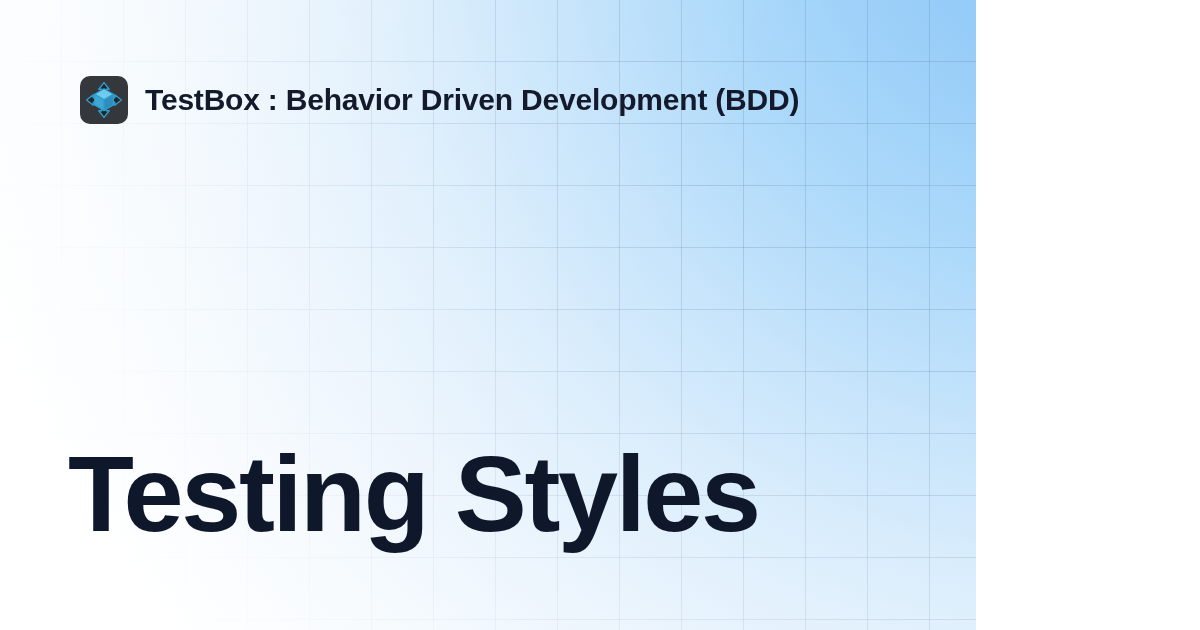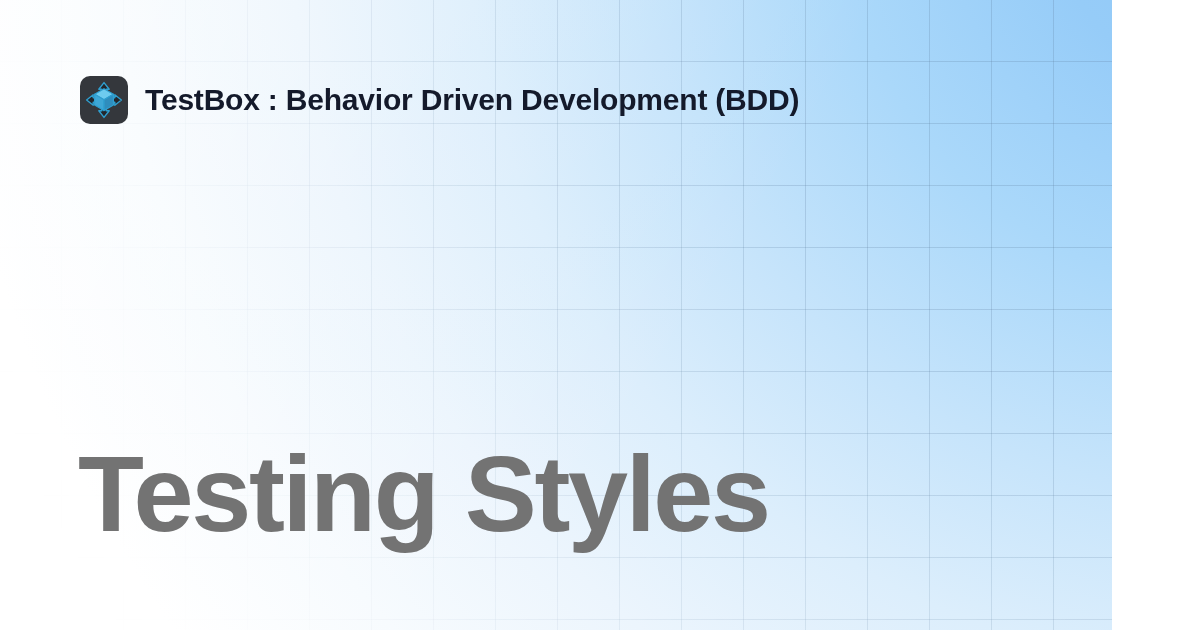--- a/index.html
+++ b/index.html
@@ -10,21 +10,21 @@
     overflow: hidden;
   }
 
   body {
     font-family: "Liberation Sans", sans-serif;
     background: #ffffff;
   }
 
   .og-card {
     position: relative;
-    width: 1112px;
+    width: 976px;
     height: 630px;
     overflow: hidden;
     background: #ffffff;
   }
 
   
 
   .bg-gradient {
     position: absolute;
     inset: 0;
@@ -91,25 +91,25 @@
     color: #141a2b;
     letter-spacing: -0.2px;
     white-space: nowrap;
     line-height: 1;
   }
 
   
 
   .headline {
     position: absolute;
-    left: 78px;
+    left: 68px;
     bottom: 82px;
     font-size: 108px;
     font-weight: bold;
-    color: #737373;
+    color: #0f172a;
     letter-spacing: -2.4px;
     line-height: 1;
     white-space: nowrap;
   }
 </style>
 </head>
 <body>
 
 <div class="og-card">
 

